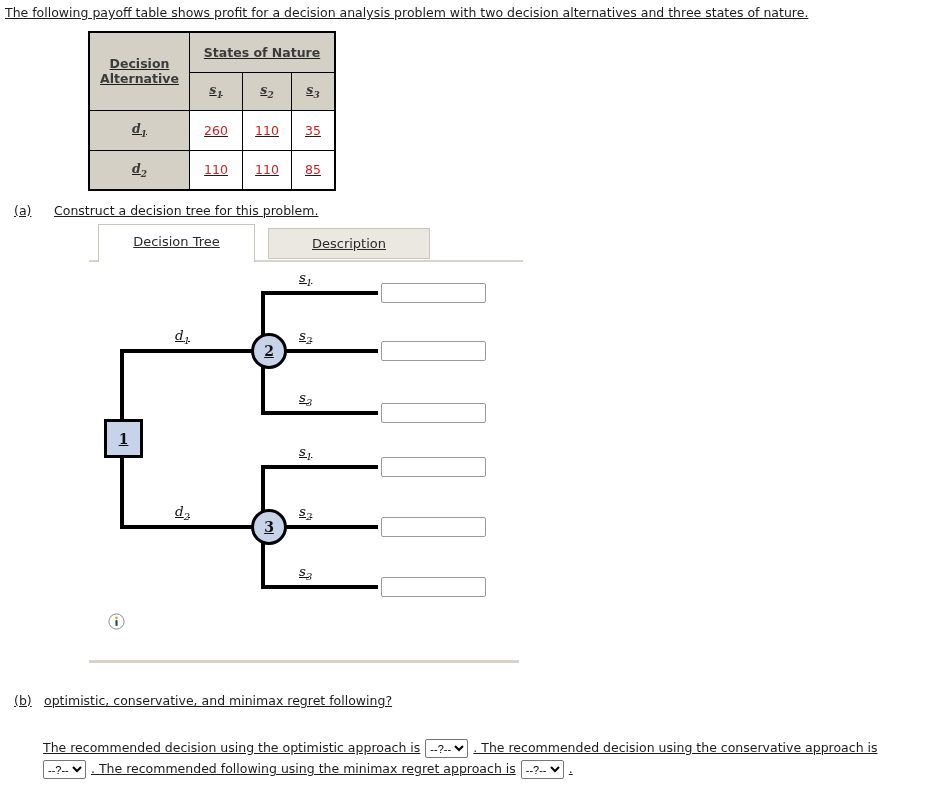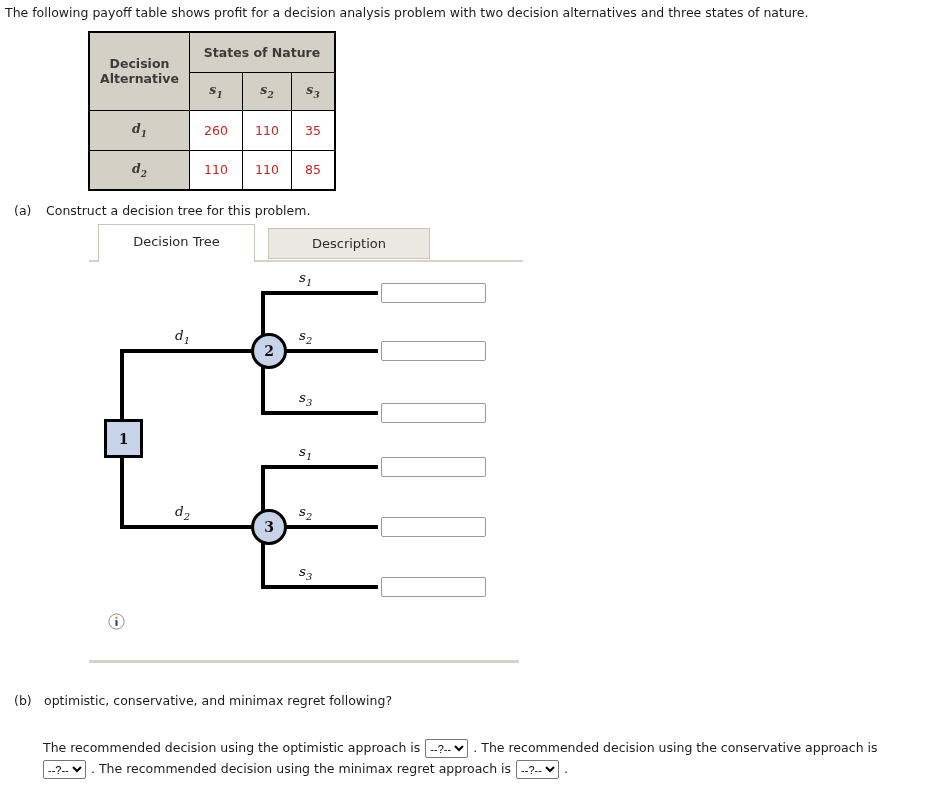--- a/index.html
+++ b/index.html
@@ -1,17 +1,17 @@
 <!DOCTYPE html>
 <html><head>
 <meta charset="utf-8">
 <style>
   html,body{margin:0;padding:0;background:#fff;}
   body{width:943px;height:796px;position:relative;font-family:"DejaVu Sans",sans-serif;color:#1c1c1c;font-size:12.5px;}
-  .abs{position:absolute;}
+  .abs{position:absolute;text-decoration:underline;}
 
   
   .intro{left:5px;top:5px;width:930px;}
 
   
   table.payoff{border-collapse:collapse;background:#eab308;}
   table.payoff td,table.payoff th{border:1px solid #000;text-align:center;vertical-align:middle;padding:0;}
   table.payoff{border:2px solid #000;}
   .hdr{background:#d4d0c5;color:#3b3b3b;font-weight:bold;}
   .val{color:#cc2222;background:#fff;}
@@ -88,21 +88,21 @@
       </td>
       <td class="val">110</td>
       <td class="val">110</td>
       <td class="val">85</td>
     </tr>
   </tbody>
     </table>
 </div>
 
 <span class="abs part-label" style="left:14px;top:203px;">(a)</span>
-<span class="abs" style="left:46px;top:203px;text-align:center;">Construct a decision tree for this problem.</span>
+<span class="abs" style="left:54px;top:203px;text-align:center;">Construct a decision tree for this problem.</span>
 
 <div class="abs tab tab-active">Decision Tree</div>
 <div class="abs tab tab-inactive">Description</div>
 <div class="abs tab-underline"></div>
 
 <div class="abs tline" style="left:120px;top:349px;width:4px;height:72px;"></div>
 <div class="abs tline" style="left:120px;top:456px;width:4px;height:73px;"></div>
 <div class="abs tline" style="left:120px;top:349px;width:134px;height:4px;"></div>
 <div class="abs tline" style="left:120px;top:525px;width:134px;height:4px;"></div>
 
@@ -152,15 +152,15 @@
 <span class="abs part-label" style="left:14px;top:693px;">(b)</span>
 <div class="abs" style="left:44px;top:693px;width:899px;">
   <div>optimistic, conservative, and minimax regret following?</div>
 </div>
 
 <div class="abs bq" style="left:43px;top:739px;">
   <div class="ans-line" style="margin-bottom:2px;">
     <span>The recommended decision using the optimistic approach is</span><select class="dd"><option>--?--</option></select><span>. The recommended decision using the conservative approach is</span>
   </div>
   <div class="ans-line">
-    <select class="dd" style="margin-left:0;"><option>--?--</option></select><span>. The recommended decision using the minimax regret approach is</span><select class="dd"><option>--?--</option></select><span>.</span>
+    <select class="dd" style="margin-left:0;"><option>--?--</option></select><span>. The recommended following using the minimax regret approach is</span><select class="dd"><option>--?--</option></select><span>.</span>
   </div>
 </div>
 
 </body></html>

